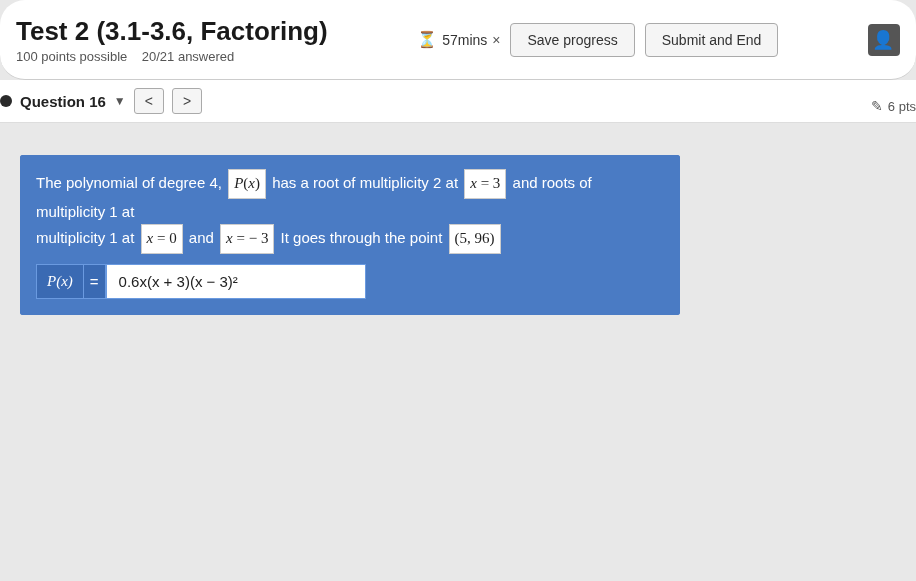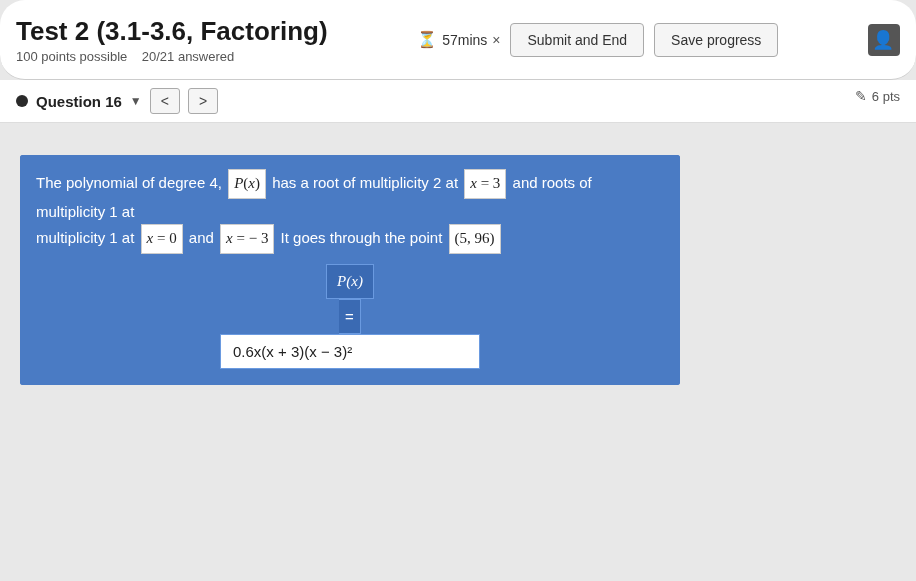--- a/index.html
+++ b/index.html
@@ -69,23 +69,23 @@
       background: #555;
       border-radius: 4px;
       display: flex;
       align-items: center;
       justify-content: center;
       color: white;
       font-size: 18px;
     }
     .question-nav-bar {
       background: #ffffff;
-      padding: 8px 16px;
-      display: flex;
-      align-items: flex-start;
+      padding: 8px 0;
+      display: flex;
+      align-items: flex-end;
       justify-content: space-between;
       border-bottom: 1px solid #ddd;
     }
     .question-nav-left {
       display: flex;
       align-items: center;
       gap: 8px;
     }
     .question-dot {
       width: 12px;
@@ -134,21 +134,20 @@
       line-height: 1.7;
     }
     .answer-box-container {
       background: #4a7bc4;
       padding: 0 16px 16px 16px;
     }
     .answer-row {
       display: flex;
       align-items: center;
       gap: 0;
-      flex-direction: column;
     }
     .px-label {
       background: #3a6ab3;
       color: white;
       font-size: 15px;
       padding: 8px 10px;
       border: 1px solid #6a9ae0;
       font-style: italic;
       white-space: nowrap;
       font-family: 'Times New Roman', serif;
@@ -214,22 +213,22 @@
       &nbsp;&nbsp;
       <span>20/21 answered</span>
     </div>
   </div>
   <div class="top-bar-center">
     <div class="timer-badge">
       <span class="timer-icon">⏳</span>
       <span>57mins</span>
       <span style="cursor:pointer;color:#555;">×</span>
     </div>
+    <button class="btn">Save progress</button>
     <button class="btn btn-submit">Submit and End</button>
-    <button class="btn">Save progress</button>
   </div>
   <div class="top-bar-right">
     <div class="user-icon">👤</div>
   </div>
 </div>
 
 <div class="question-nav-bar">
   <div class="question-nav-left">
     <span class="question-dot"></span>
     <span class="question-label">Question 16</span>

